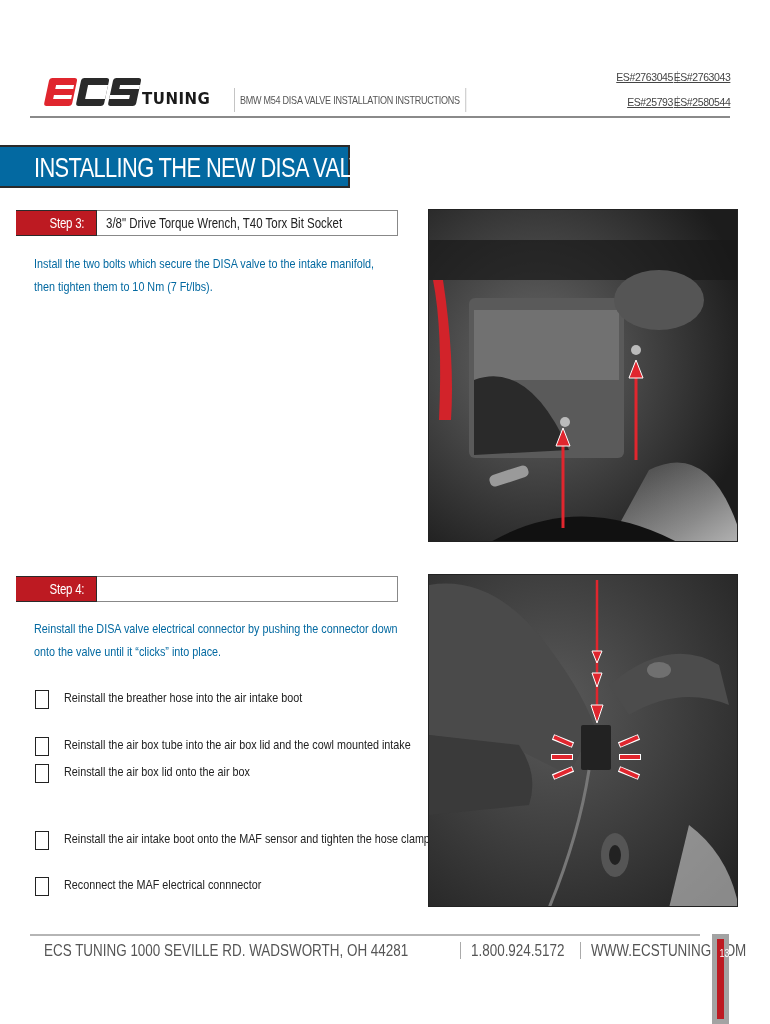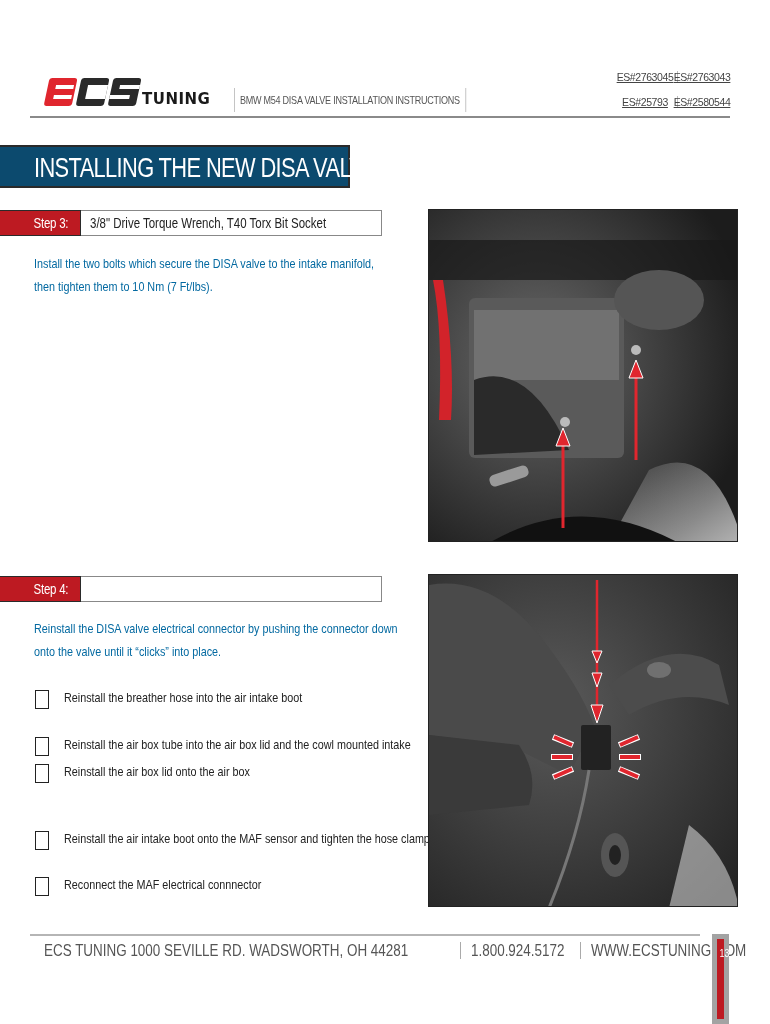--- a/index.html
+++ b/index.html
@@ -9,31 +9,31 @@
   
   .logo { position: absolute; left: 38px; top: 76px; width: 190px; height: 32px; }
   .logo svg { display: block; }
   .header-title { position: absolute; left: 234px; top: 88px; height: 24px; padding-left: 6px; padding-right: 6px;
     border-left: 1px solid #bbb; border-right: 1px solid #bbb;
     font-family: "Liberation Sans", sans-serif; font-size: 10.5px; color: #555; line-height: 24px; letter-spacing: -0.3px; transform: scaleX(0.86); transform-origin: left center; white-space: nowrap; }
   .header-rule { position: absolute; left: 30px; top: 116px; width: 700px; height: 2px; background: #8a8a8a; }
   .part-grid { position: absolute; left: 617px; top: 64px; width: 120px; }
   .part-row { display: flex; height: 25px; align-items: center; }
   .part-link { font-size: 10.5px; color: #444; text-decoration: underline; letter-spacing: -0.4px; white-space: nowrap; }
-  .part-cell { width: 60px; display: flex; justify-content: center; padding-right: 4px; }
+  .part-cell { width: 60px; display: flex; justify-content: flex-end; padding-right: 4px; }
   .part-cell.right { border-left: 1px solid #bbb; justify-content: center; padding-left: 5px; padding-right: 16px; }
 
   
-  .title-banner { position: absolute; left: 0; top: 145px; width: 350px; height: 43px; background: #0c4a6e;
+  .title-banner { position: absolute; left: 0; top: 145px; width: 350px; height: 43px; background: #0369a1;
     border: 2px solid #2a2a2a; border-left: none; }
   .title-banner span { position: absolute; left: 34px; top: 3px; color: #fff; font-size: 28px; letter-spacing: -0.8px; white-space: nowrap;
     transform: scaleX(0.78); transform-origin: left center; line-height: 36px; }
 
   
-  .step-bar { position: absolute; left: 0; width: 382px; height: 26px; display: flex; }
+  .step-bar { position: absolute; left: 16px; width: 382px; height: 26px; display: flex; }
   .step-label { width: 81px; height: 26px; background: #bd1a22; border: 1px solid #2a2a2a; border-left: none; color: #fff;
     font-size: 14px; line-height: 24px; text-align: right; padding-right: 12px; letter-spacing: -0.3px; }
   .step-label span { display: inline-block; transform: scaleX(0.82); transform-origin: right center; white-space: nowrap; }
   .step-tools { flex: 1; height: 26px; background: #fff; border: 1px solid #888; border-left: none; font-size: 14px; line-height: 24px; color: #222; padding-left: 9px; }
   .step-tools span { display: inline-block; transform: scaleX(0.82); transform-origin: left center; white-space: nowrap; }
 
   .para { position: absolute; left: 34px; font-size: 13px; line-height: 23px; color: #0369a1; white-space: nowrap; }
   .para .ln { display: block; transform: scaleX(0.83); transform-origin: left center; }
 
   

